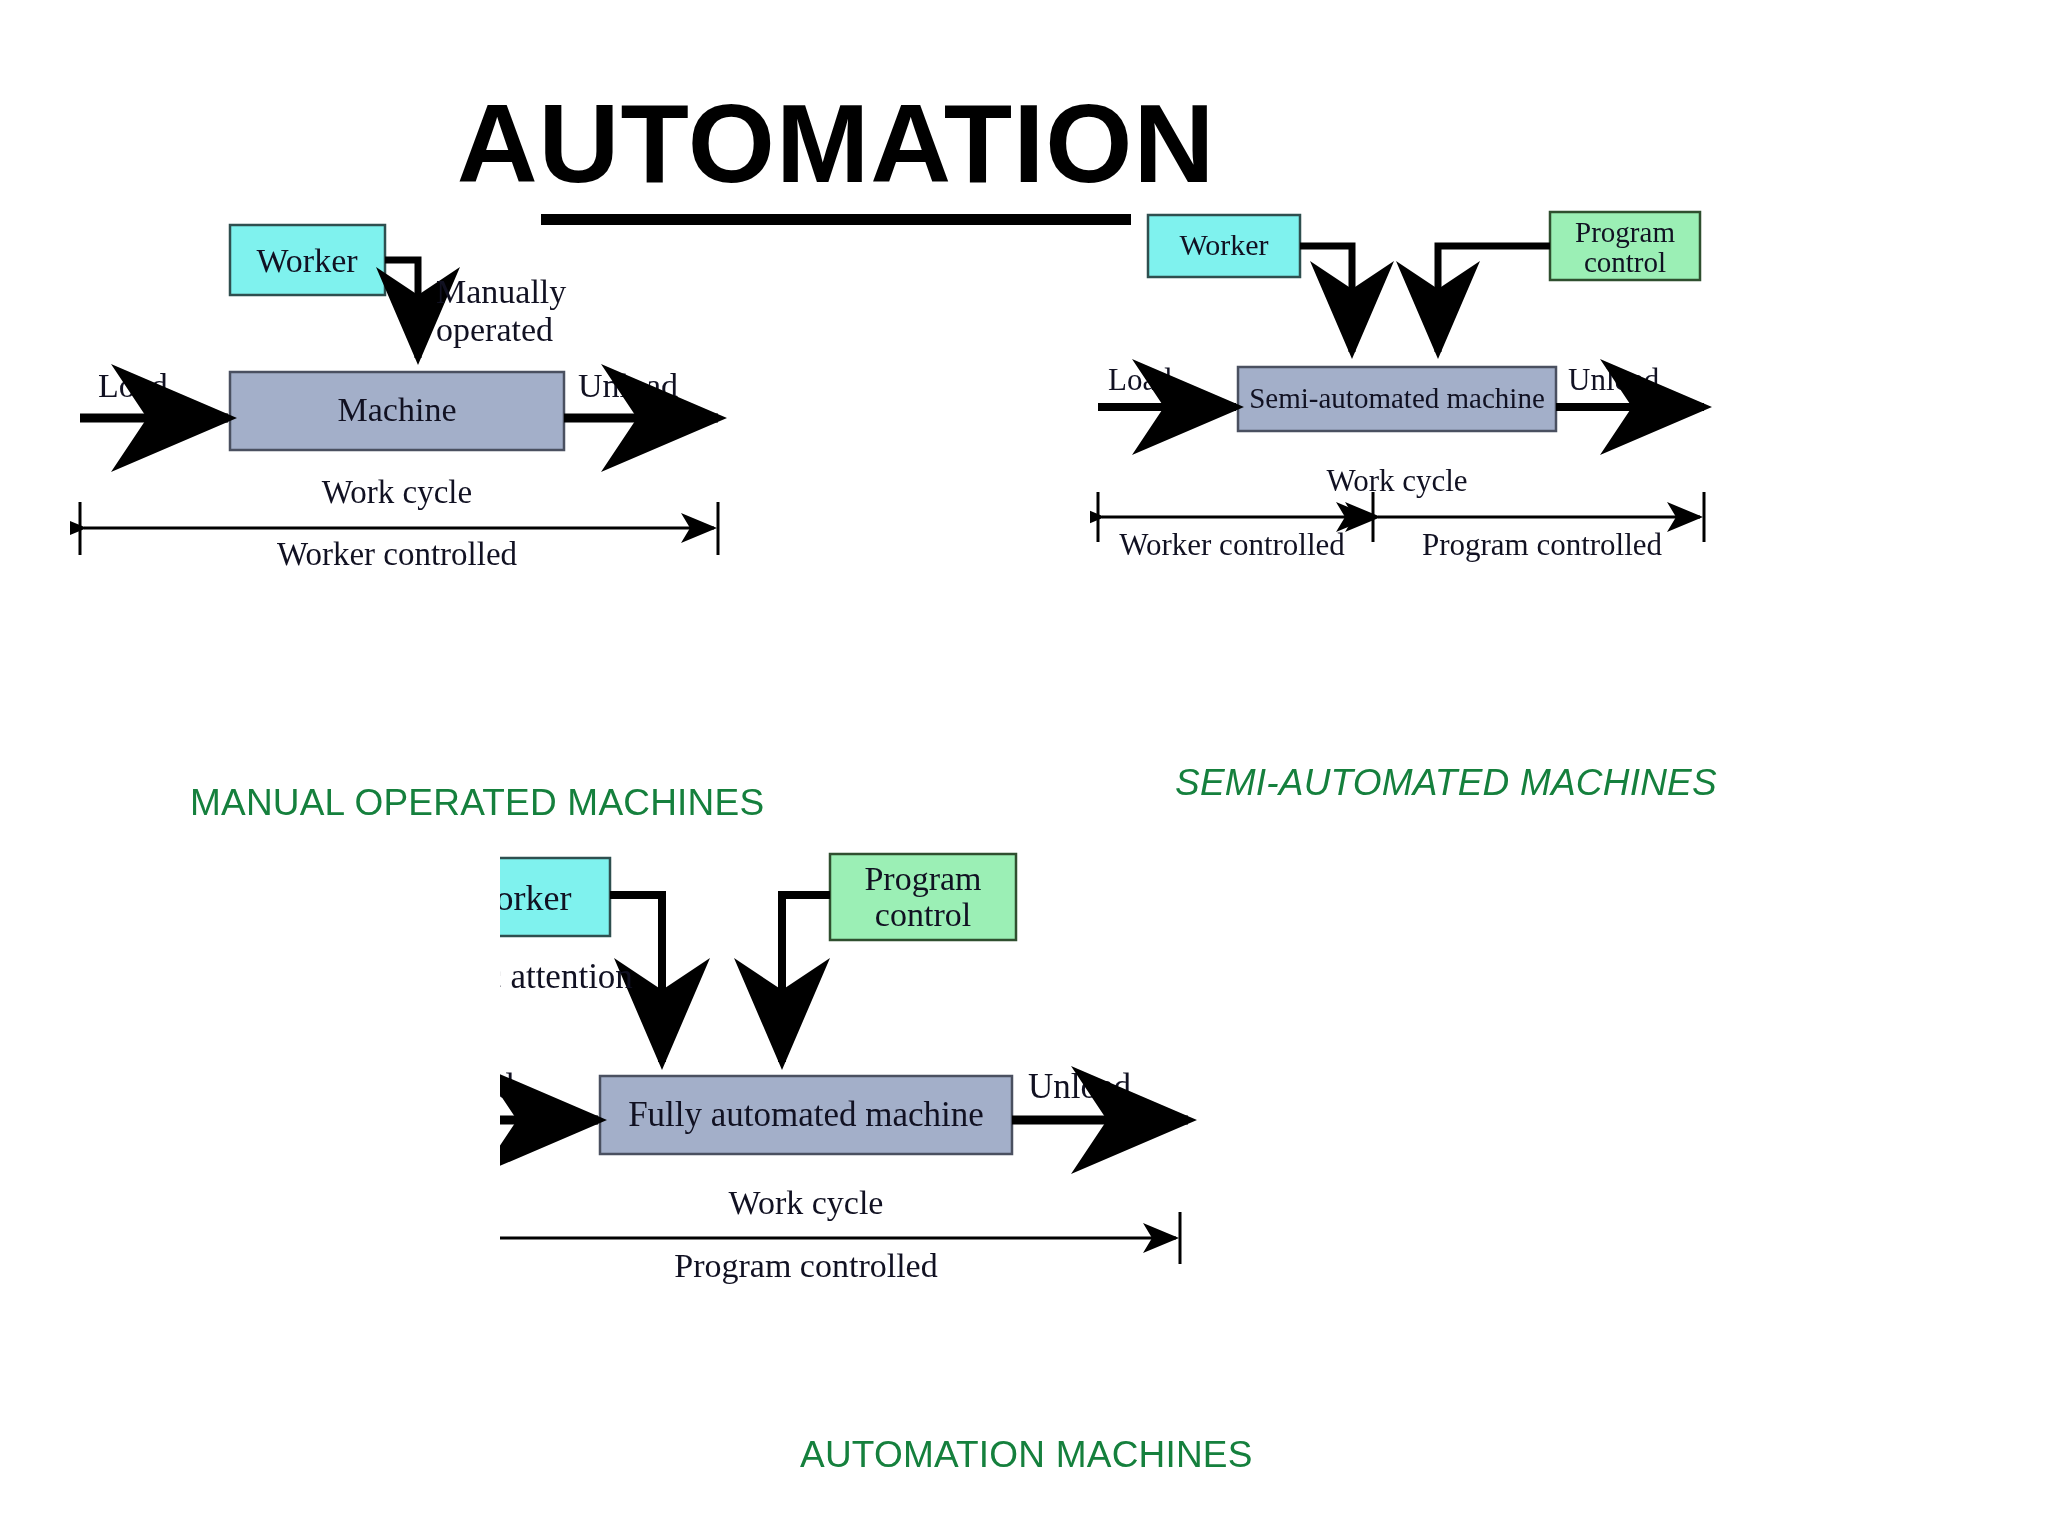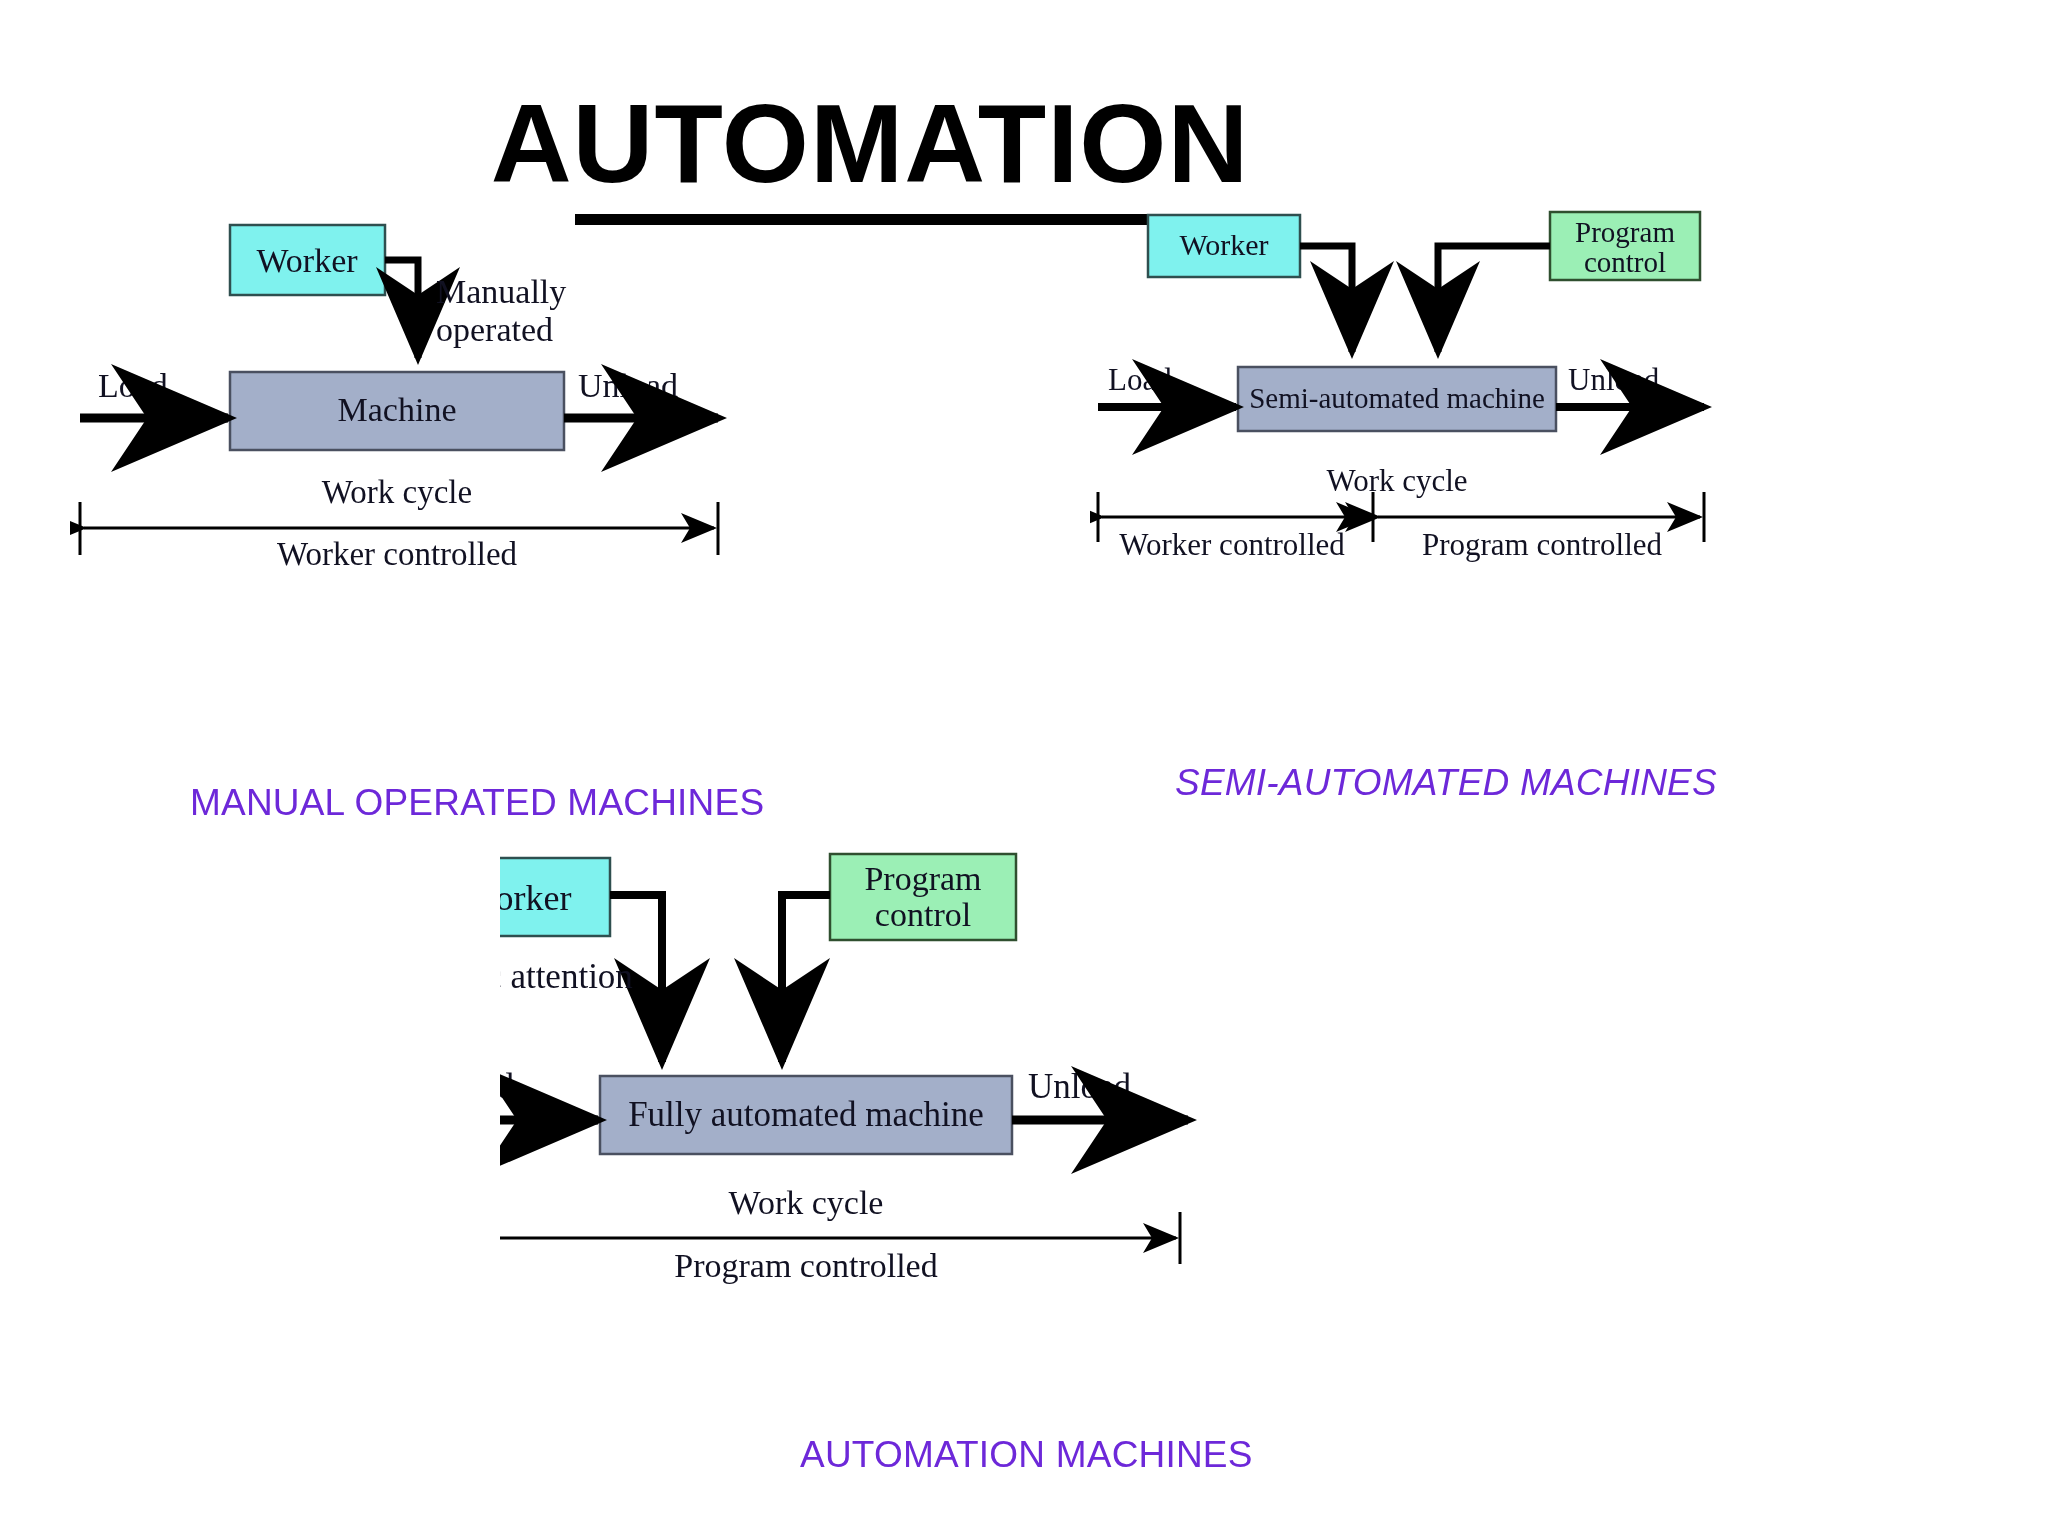--- a/index.html
+++ b/index.html
@@ -19,37 +19,36 @@
     left: 0;
     top: 88px;
     width: 1672px;
     text-align: center;
     font-family: "Liberation Sans", sans-serif;
     font-weight: bold;
     font-size: 112px;
     letter-spacing: 1px;
     color: #000000;
     line-height: 1.0;
-    margin-left: 34px;
   }
   #page-title .rule {
     display: block;
     width: 590px;
     height: 11px;
     background: #000000;
     margin: 14px auto 0 auto;
   }
   .diagram {
     position: absolute;
   }
   .caption {
     position: absolute;
     font-family: "Liberation Sans", sans-serif;
     font-size: 37px;
-    color: #6d28d9;
+    color: #15803d;
     white-space: nowrap;
     letter-spacing: 0.2px;
   }
   #diagram-manual   { left: 70px;  top: 200px;  width: 900px;  height: 600px; }
   #diagram-semi     { left: 1090px; top: 200px; width: 880px;  height: 560px; }
   #diagram-auto     { left: 500px; top: 840px;  width: 1080px; height: 600px; }
   #caption-manual   { left: 190px; top: 782px; }
   #caption-semi     { left: 1175px; top: 762px; font-style: italic; }
   #caption-auto     { left: 800px; top: 1434px; }
   svg text {

